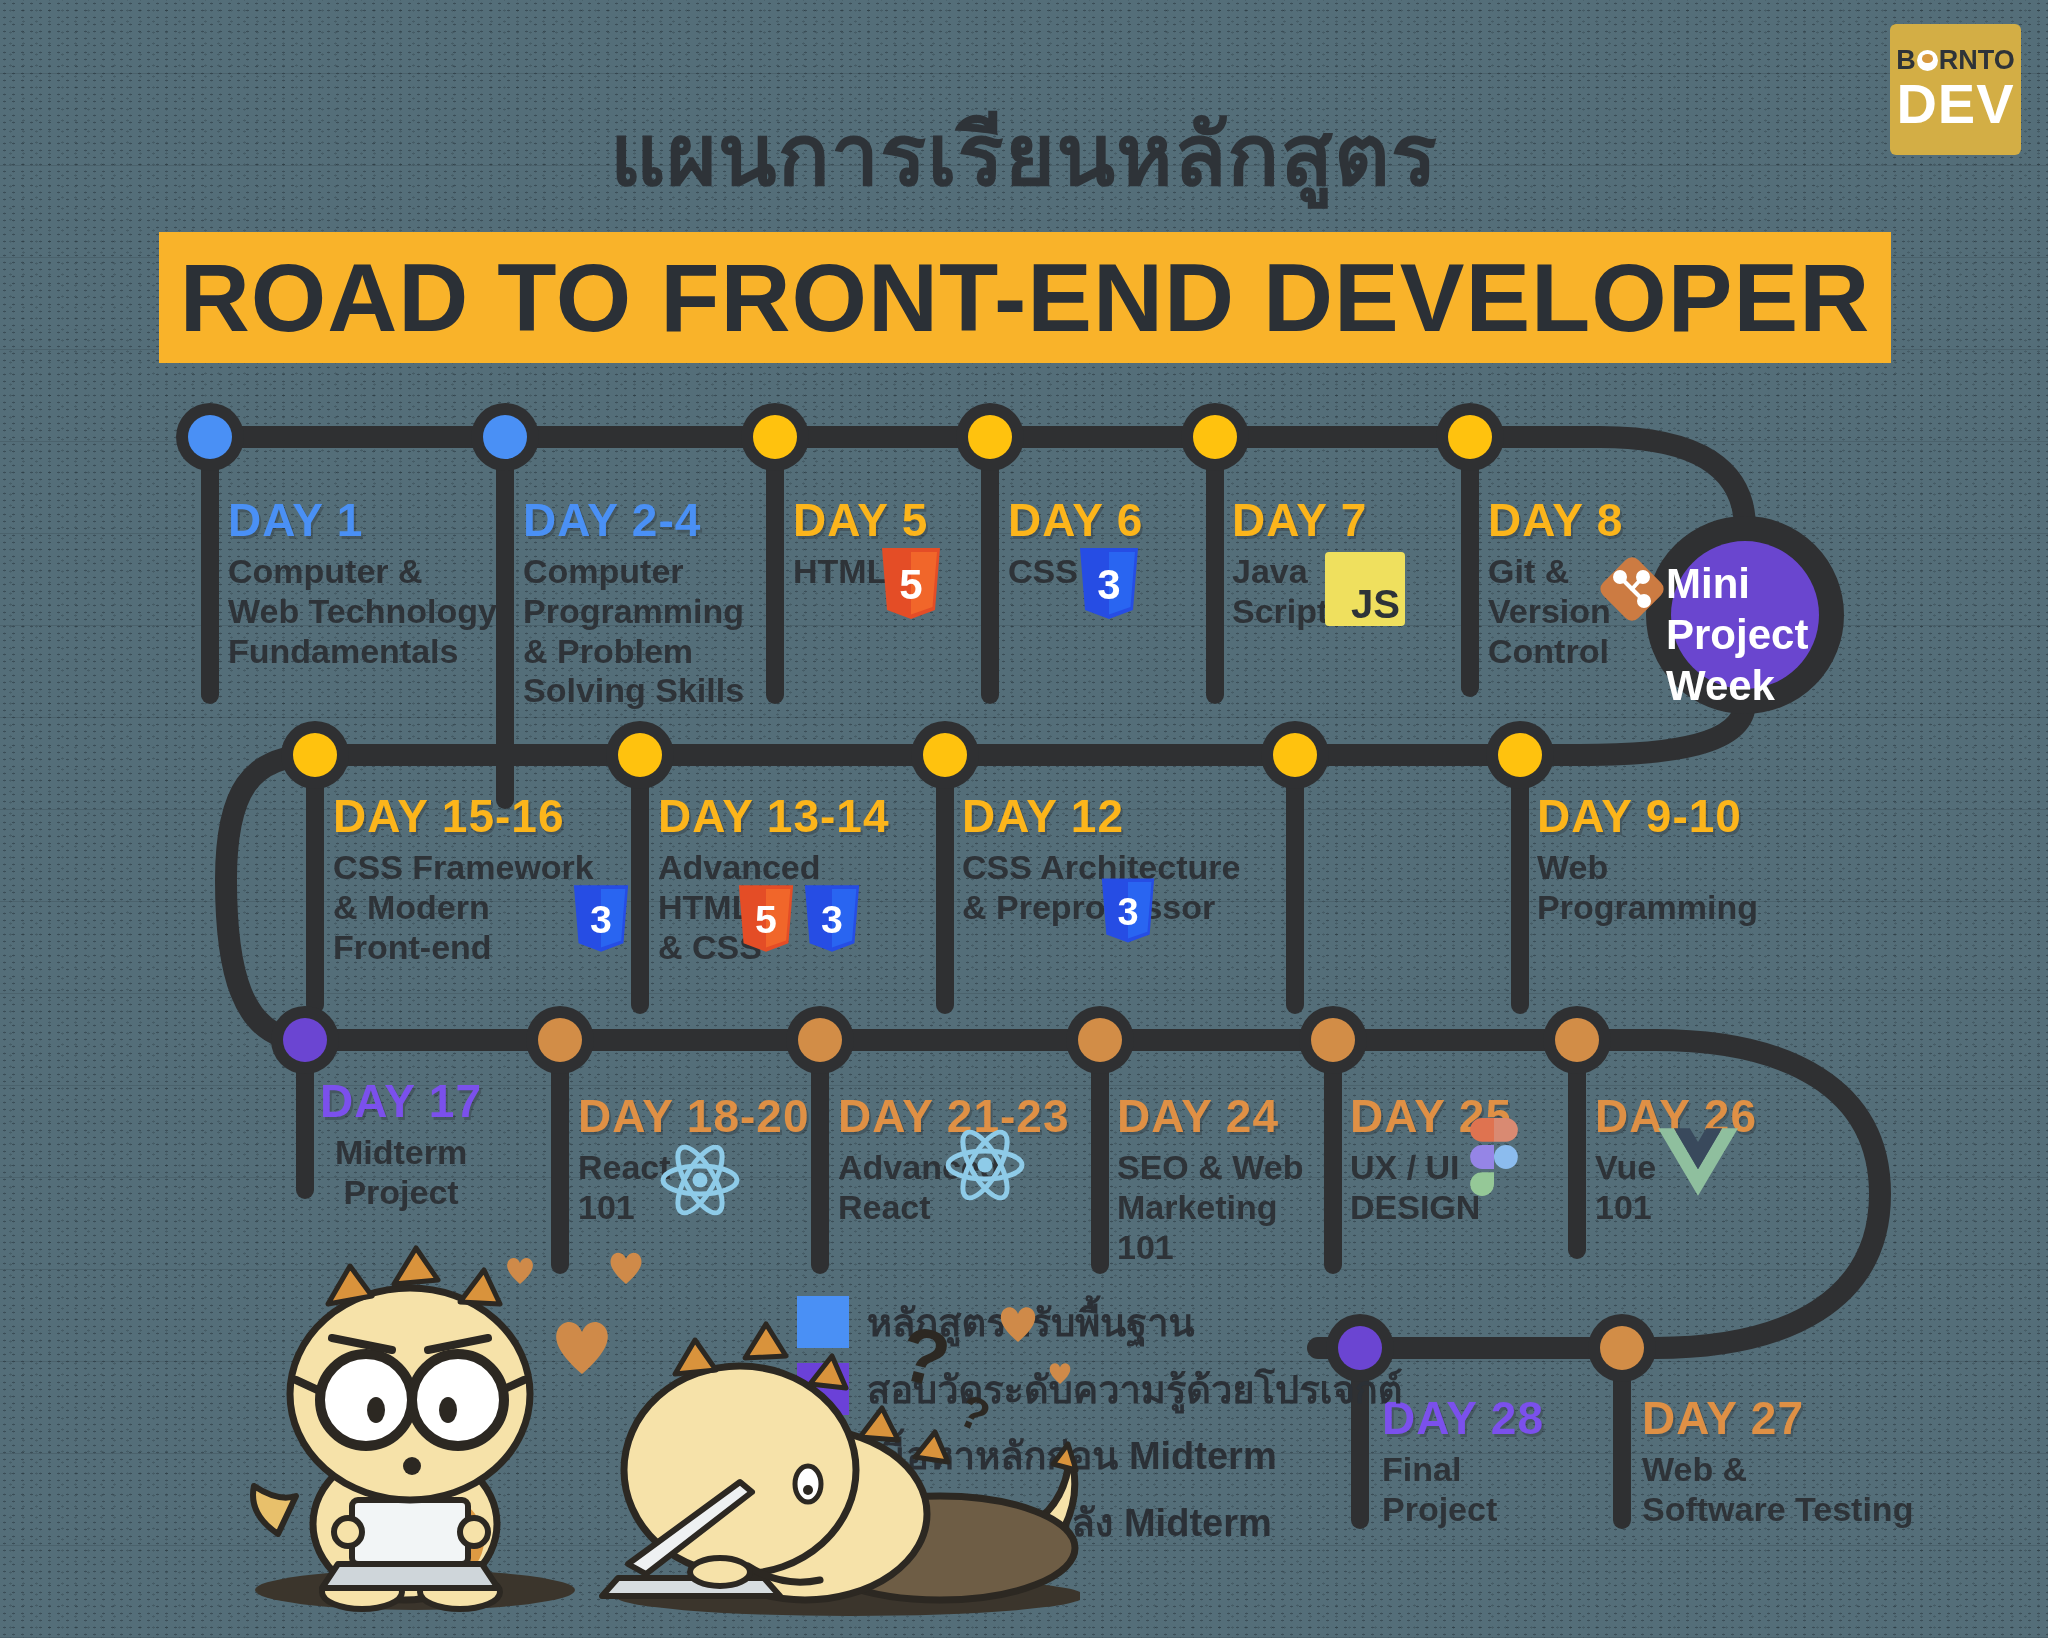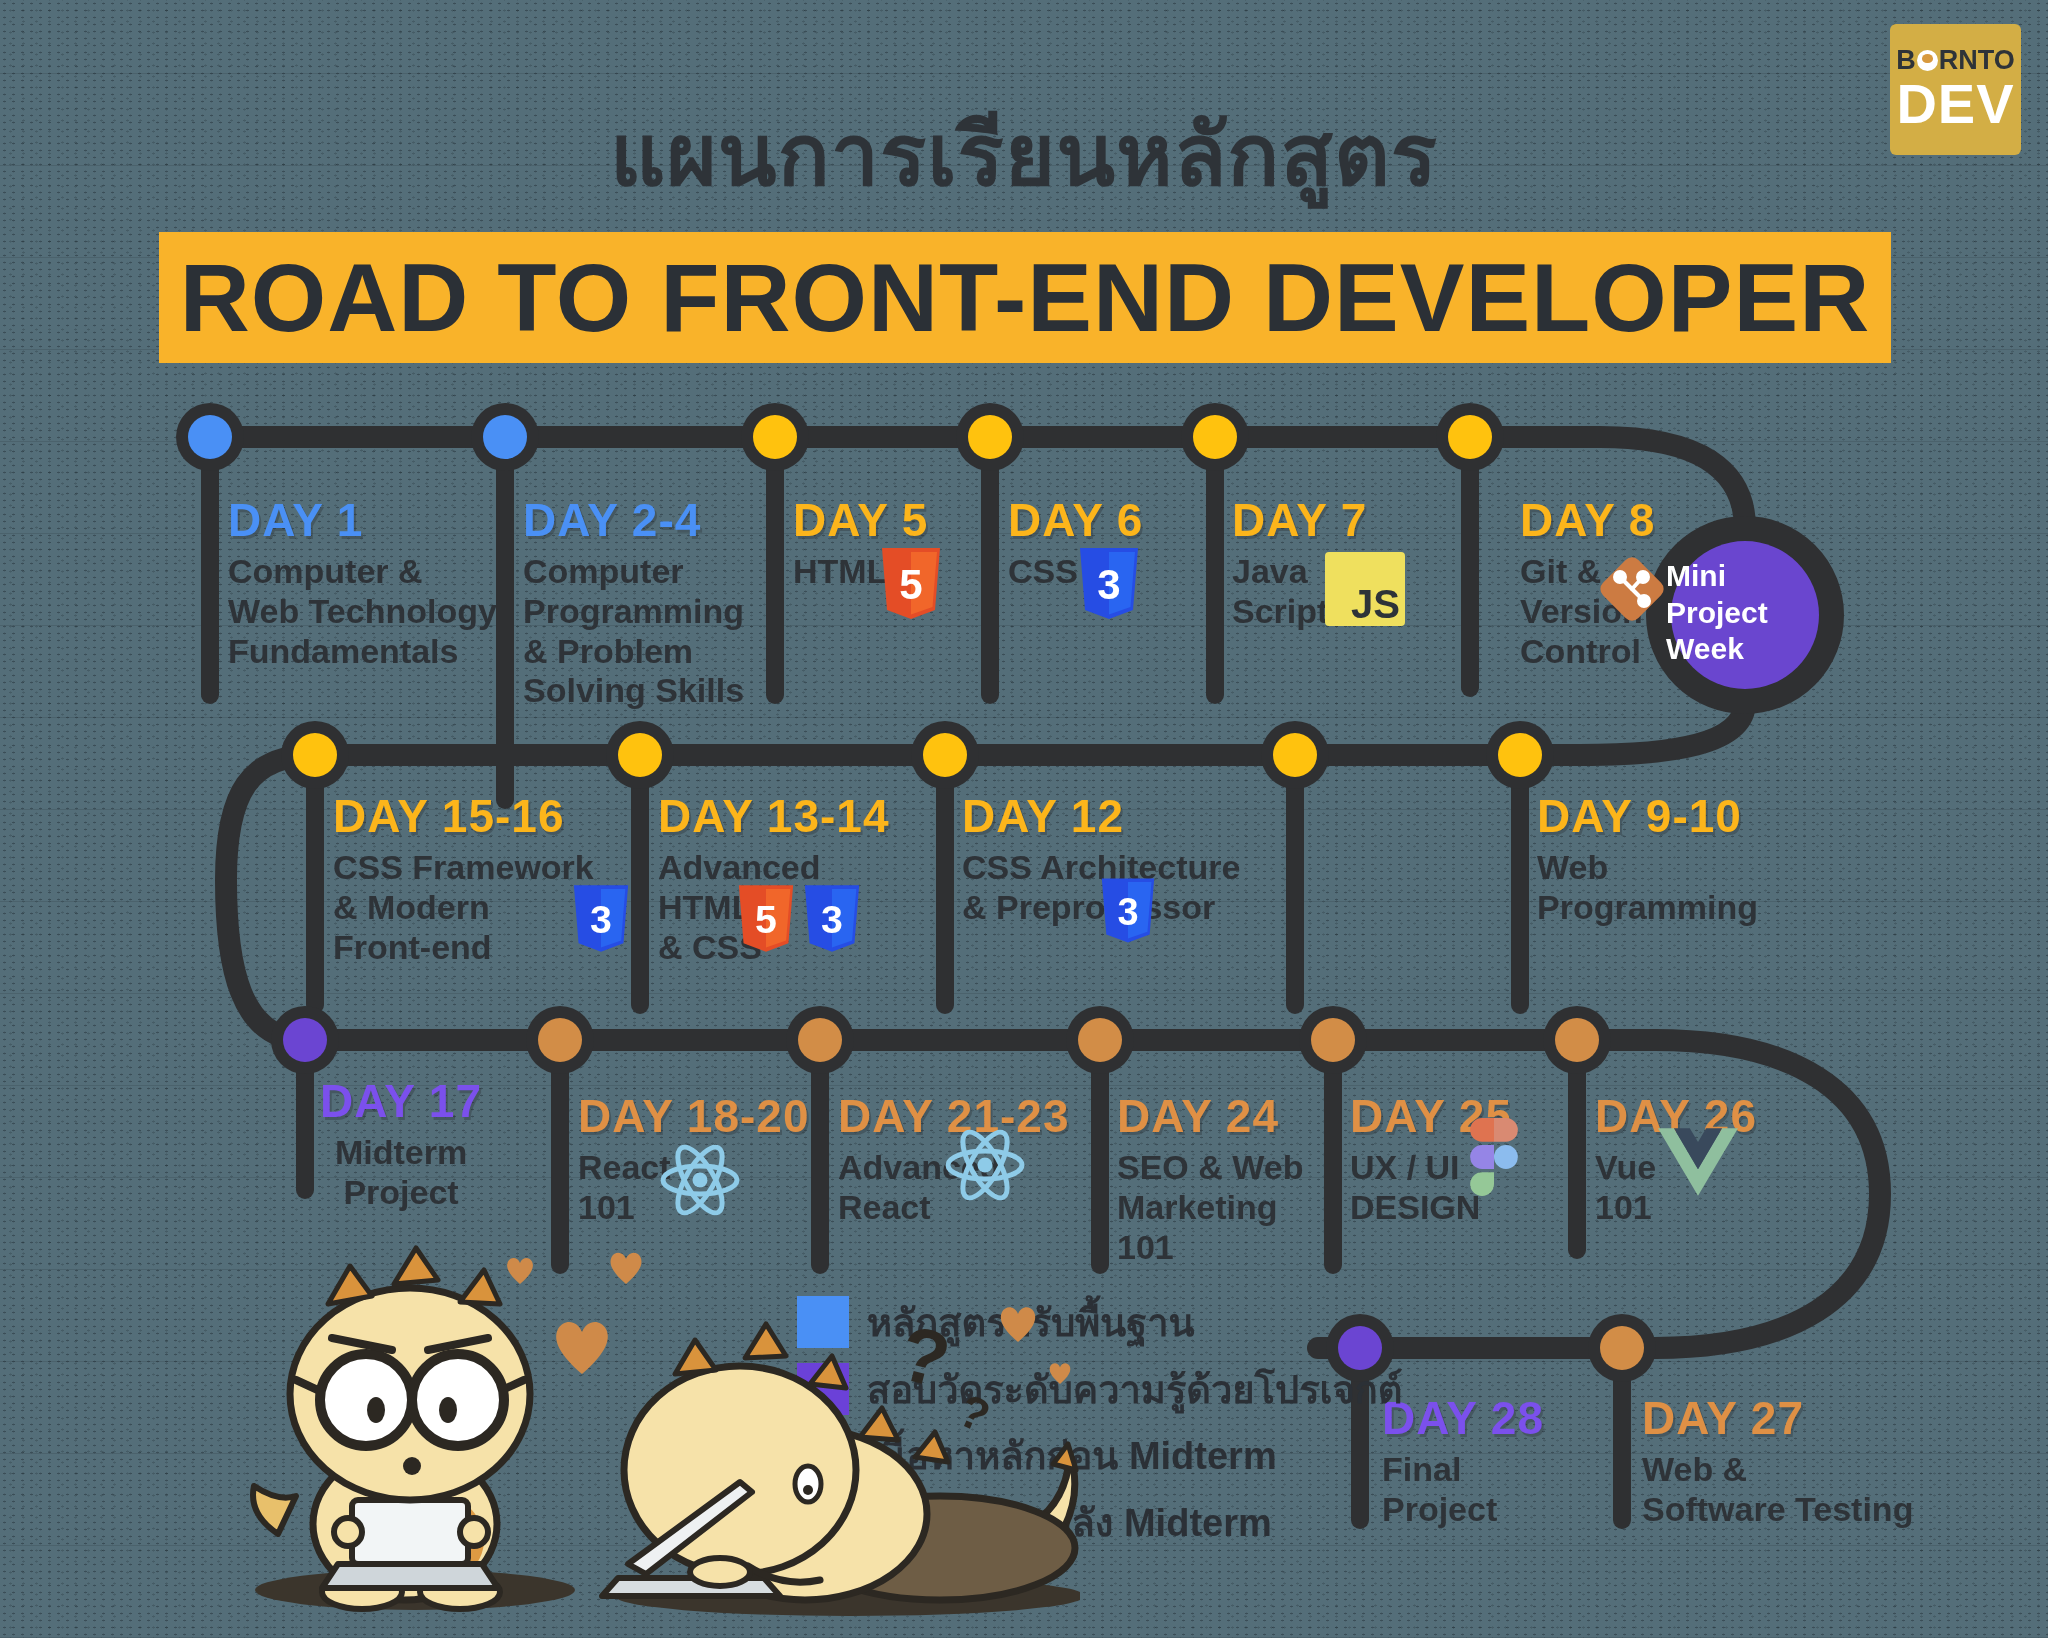--- a/index.html
+++ b/index.html
@@ -67,21 +67,21 @@
     line-height:1.17;white-space:pre-line;
   }
   .c-blue{color:#4a90f5;}
   .c-yellow{color:#fcb51b;}
   .c-orange{color:#df9045;}
   .c-purple{color:#7b50ec;}
 
   
   #milestone-label{
     left:1666px;top:558px;width:160px;
-    font-size:30px;font-weight:800;color:#ffffff;
+    font-size:42px;font-weight:800;color:#ffffff;
     line-height:1.22;white-space:pre-line;
   }
 
   
   .legend-item{
     position:absolute;left:797px;height:52px;
     display:flex;align-items:center;gap:18px;
   }
   .legend-swatch{width:52px;height:52px;flex:0 0 52px;}
   .sw-blue{background:#4a90f5;}
@@ -268,21 +268,21 @@
   </div>
   <div class="day-block" style="left:1008px;top:497px;">
     <div class="day-title c-yellow">DAY 6</div>
     <div class="day-body">CSS</div>
   </div>
   <div class="day-block" style="left:1232px;top:497px;">
     <div class="day-title c-yellow">DAY 7</div>
     <div class="day-body">Java
 Script</div>
   </div>
-  <div class="day-block" style="left:1520px;top:497px;">
+  <div class="day-block" style="left:1488px;top:497px;">
     <div class="day-title c-yellow">DAY 8</div>
     <div class="day-body">Git &amp;
 Version
 Control</div>
   </div>
 
   <div class="day-block" style="left:333px;top:793px;">
     <div class="day-title c-yellow">DAY 15-16</div>
     <div class="day-body">CSS Framework
 &amp; Modern

